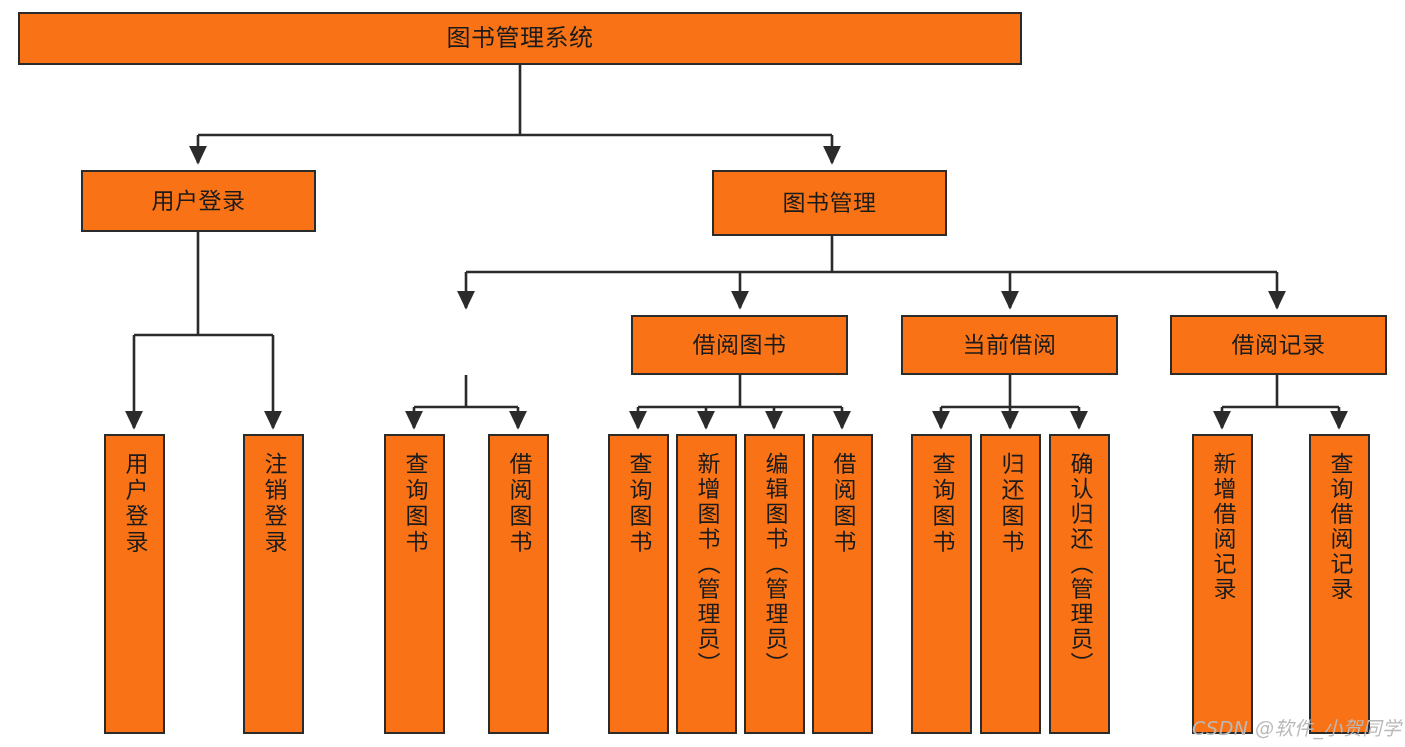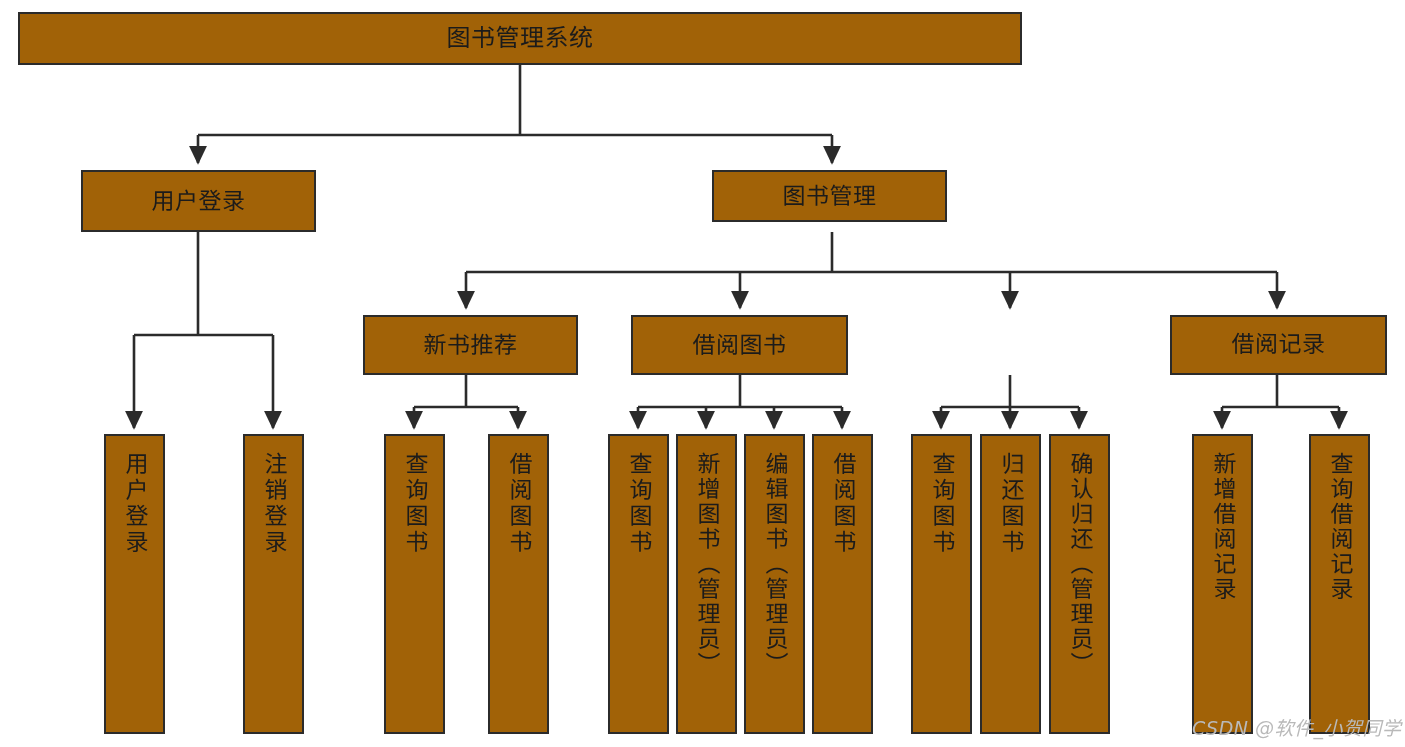--- a/index.html
+++ b/index.html
@@ -23,21 +23,21 @@
     left: 0;
     top: 0;
     width: 1405px;
     height: 747px;
     pointer-events: none;
   }
   .node {
     position: absolute;
     box-sizing: border-box;
     border: 2.5px solid #2b2b2b;
-    background: #a16207;
+    background: #f97316;
     display: flex;
     align-items: center;
     justify-content: center;
     color: #1b1b1b;
   }
   .node .label {
     display: block;
     text-align: center;
     line-height: 1.08;
     white-space: nowrap;
@@ -130,31 +130,31 @@
     </g>
   </svg>
 
   <div class="node horiz root" style="left:18px; top:12px; width:1004px; height:53px;">
     <span class="label">图书管理系统</span>
   </div>
 
   <div class="node horiz" style="left:81px; top:170px; width:235px; height:62px;">
     <span class="label">用户登录</span>
   </div>
-  <div class="node horiz" style="left:712px; top:170px; width:235px; height:52px;">
+  <div class="node horiz" style="left:712px; top:170px; width:235px; height:66px;">
     <span class="label">图书管理</span>
   </div>
 
-  <div class="node horiz" style="left:363px; top:315px; width:215px; height:60px;">
-    <span class="label">新书推荐</span>
-  </div>
   <div class="node horiz" style="left:631px; top:315px; width:217px; height:60px;">
     <span class="label">借阅图书</span>
   </div>
-  <div class="node horiz" style="left:1170px; top:315px; width:217px; height:60px;font-family:Liberation Serif, serif;">
+  <div class="node horiz" style="left:901px; top:315px; width:217px; height:60px;">
+    <span class="label">当前借阅</span>
+  </div>
+  <div class="node horiz" style="left:1170px; top:315px; width:217px; height:60px;">
     <span class="label">借阅记录</span>
   </div>
 
   <div class="node vert" style="left:104px; top:434px; width:61px; height:300px;">
     <span class="label">用户登录</span>
   </div>
   <div class="node vert" style="left:243px; top:434px; width:61px; height:300px;">
     <span class="label">注销登录</span>
   </div>
 

